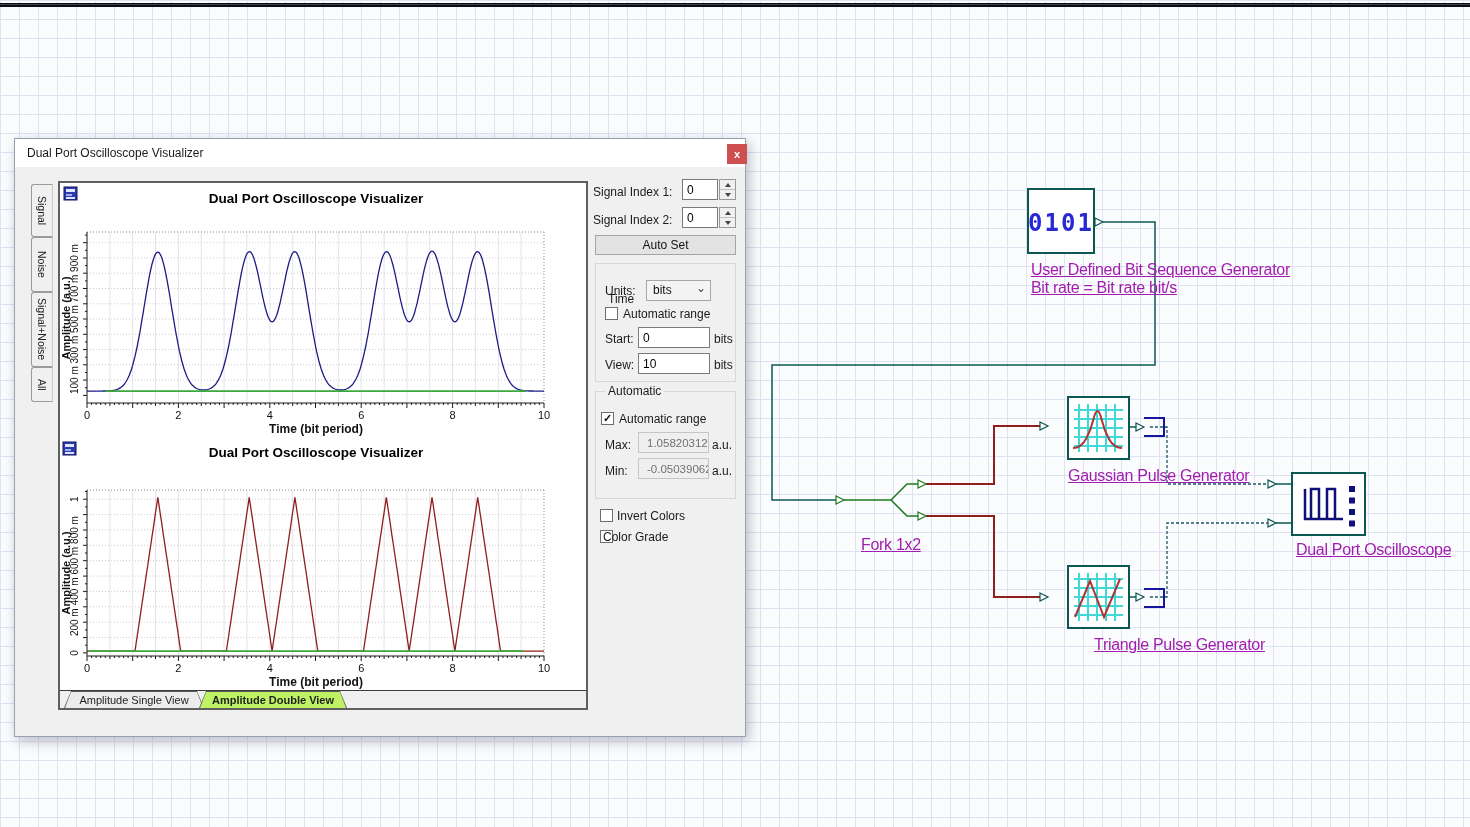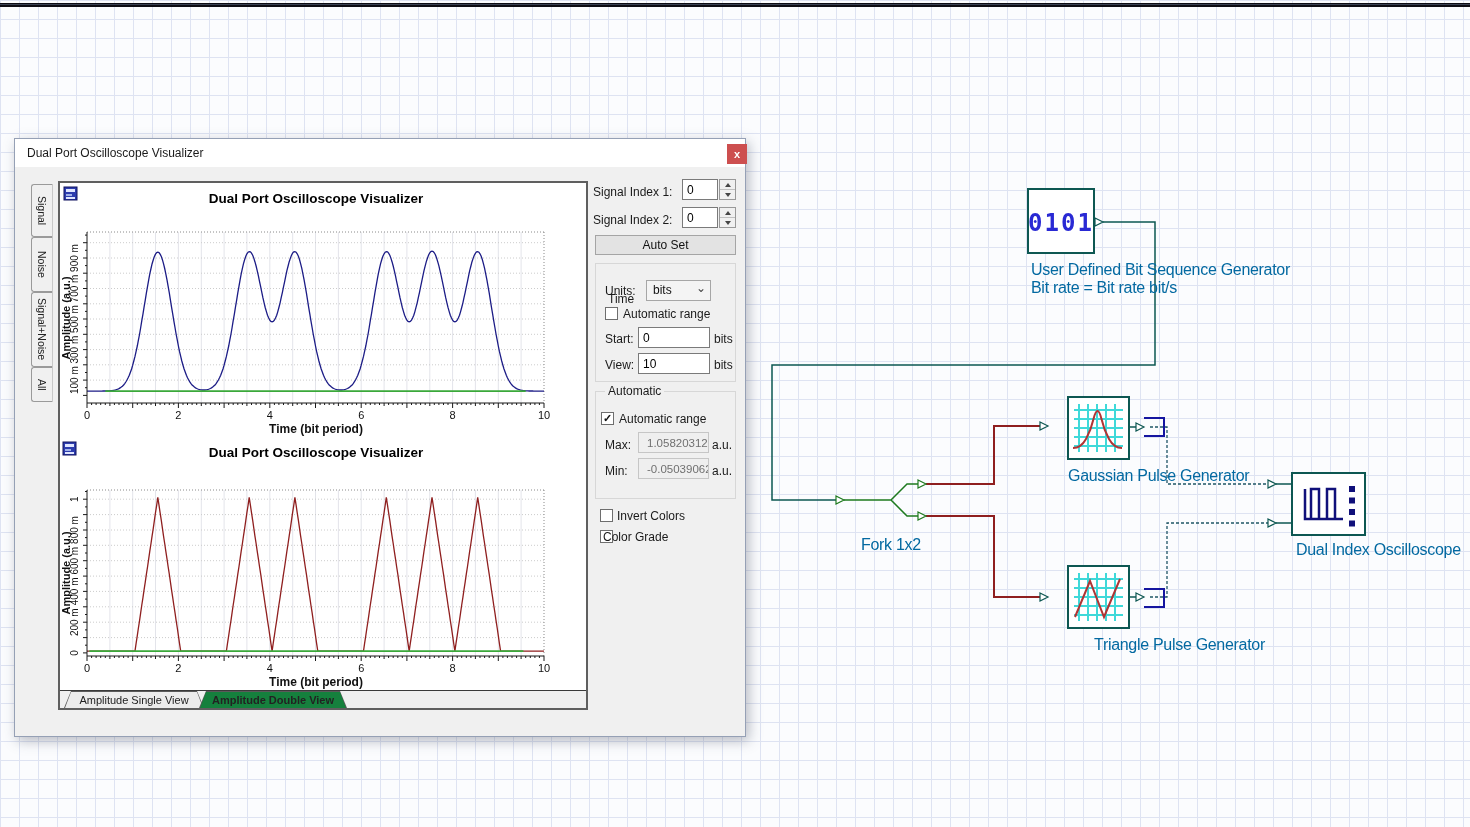--- a/index.html
+++ b/index.html
@@ -8,22 +8,22 @@
   .grid-bg{position:absolute;inset:0;
     background-image:linear-gradient(to right,#dee3f2 1px,transparent 1px),
                      linear-gradient(to bottom,#dee3f2 1px,transparent 1px);
     background-size:19px 19px;z-index:0;}
   .top-rule{position:absolute;left:0;top:3px;width:100%;height:4px;
     background:linear-gradient(#0c0c14 0 1px,#3c4354 1px 2px,#0c0c14 2px 4px);z-index:3;}
   
   #wires{position:absolute;left:0;top:0;z-index:1;}
   .comp-box{position:absolute;background:#fff;border:2px solid #0d5752;box-sizing:border-box;
     display:flex;align-items:center;justify-content:center;z-index:2;}
-  .comp-label{position:absolute;font-size:16px;color:#0369a1;white-space:nowrap;z-index:2;
-    letter-spacing:-0.3px;}
+  .comp-label{position:absolute;font-size:16px;color:#a21caf;white-space:nowrap;z-index:2;
+    letter-spacing:-0.3px;text-decoration:underline;}
   
   .dialog{position:absolute;left:14px;top:138px;width:732px;height:599px;background:#f0f0f0;
     border:1px solid #95a0b5;box-shadow:3px 4px 12px rgba(60,70,90,.35);z-index:10;box-sizing:border-box;}
   .titlebar{position:absolute;left:0;top:0;width:100%;height:28px;background:#ffffff;}
   .titlebar .title{position:absolute;left:12px;top:0;line-height:28px;font-size:12px;color:#1a1a1a;}
   .close-btn{position:absolute;left:712px;top:5px;width:20px;height:20px;background:#cd4f4f;
     color:#fff;font-size:11px;font-weight:bold;text-align:center;line-height:20px;cursor:default;}
   
   .vtab{position:absolute;left:16px;width:22px;background:#f0f0f0;border:1px solid #9a9a9a;
     border-right:1px solid #c8c8c8;border-radius:3px 0 0 3px;box-sizing:border-box;
@@ -33,21 +33,21 @@
   .chart-panel{position:absolute;left:43px;top:42px;width:530px;height:529px;background:#fff;
     border:2px solid #5f5f5f;box-sizing:border-box;}
   .chart-svg{position:absolute;left:0;}
   .tabstrip{position:absolute;left:0;top:507px;width:526px;height:18px;background:#f0f0f0;
     border-top:1px solid #3a3a3a;display:flex;align-items:stretch;box-sizing:border-box;}
   .btab{position:relative;height:17px;clip-path:polygon(7px 0,calc(100% - 7px) 0,100% 100%,0 100%);
     background:#5a5a5a;padding:1px 1px 0 1px;box-sizing:border-box;}
   .btab .inner{display:flex;width:100%;height:100%;align-items:center;justify-content:center;
     font-size:11px;color:#222;background:#ececec;
     clip-path:polygon(6px 0,calc(100% - 6px) 0,100% 100%,0 100%);}
-  .btab.active .inner{background:#15803d;font-weight:bold;}
+  .btab.active .inner{background:#bef264;font-weight:bold;}
   
   .ctl-label{position:absolute;font-size:12px;color:#1a1a1a;white-space:nowrap;}
   .txt-input{position:absolute;height:21px;border:1px solid #7a7a7a;background:#fff;font-size:12px;
     font-family:"Liberation Sans",sans-serif;padding:0 0 0 4px;box-sizing:border-box;outline:none;}
   .txt-input:disabled{background:#efefef;border-color:#c6c6c6;color:#707070;font-size:11.5px;padding-left:8px;}
   .spin{position:absolute;width:17px;height:21px;border:1px solid #999;background:#f0f0f0;box-sizing:border-box;}
   .spin .half{width:100%;height:9px;display:flex;align-items:center;justify-content:center;}
   .spin .half.up{border-bottom:1px solid #c0c0c0;}
   .tri-up{width:0;height:0;border-left:3.5px solid transparent;border-right:3.5px solid transparent;
     border-bottom:4px solid #444;}
@@ -143,21 +143,21 @@
   <svg width="71" height="60">
     <path d="M12,15 V45 H50 M18,45 V15 H26 V45 M34,45 V15 H42 V45" fill="none" stroke="#10107a" stroke-width="2.5"></path>
     <g fill="#10107a">
       <rect x="56" y="12" width="6" height="6"></rect>
       <rect x="56" y="23.5" width="6" height="6"></rect>
       <rect x="56" y="35" width="6" height="6"></rect>
       <rect x="56" y="46.5" width="6" height="6"></rect>
     </g>
   </svg>
 </div>
-<div class="comp-label" style="left:1296px;top:541px;">Dual Index Oscilloscope</div>
+<div class="comp-label" style="left:1296px;top:541px;">Dual Port Oscilloscope</div>
 
 <div class="comp-label" style="left:861px;top:536px;">Fork 1x2</div>
 
 <div class="dialog">
   <div class="titlebar">
     <span class="title">Dual Port Oscilloscope Visualizer</span>
     <div class="close-btn">
       <span>x</span>
     </div>
   </div>

